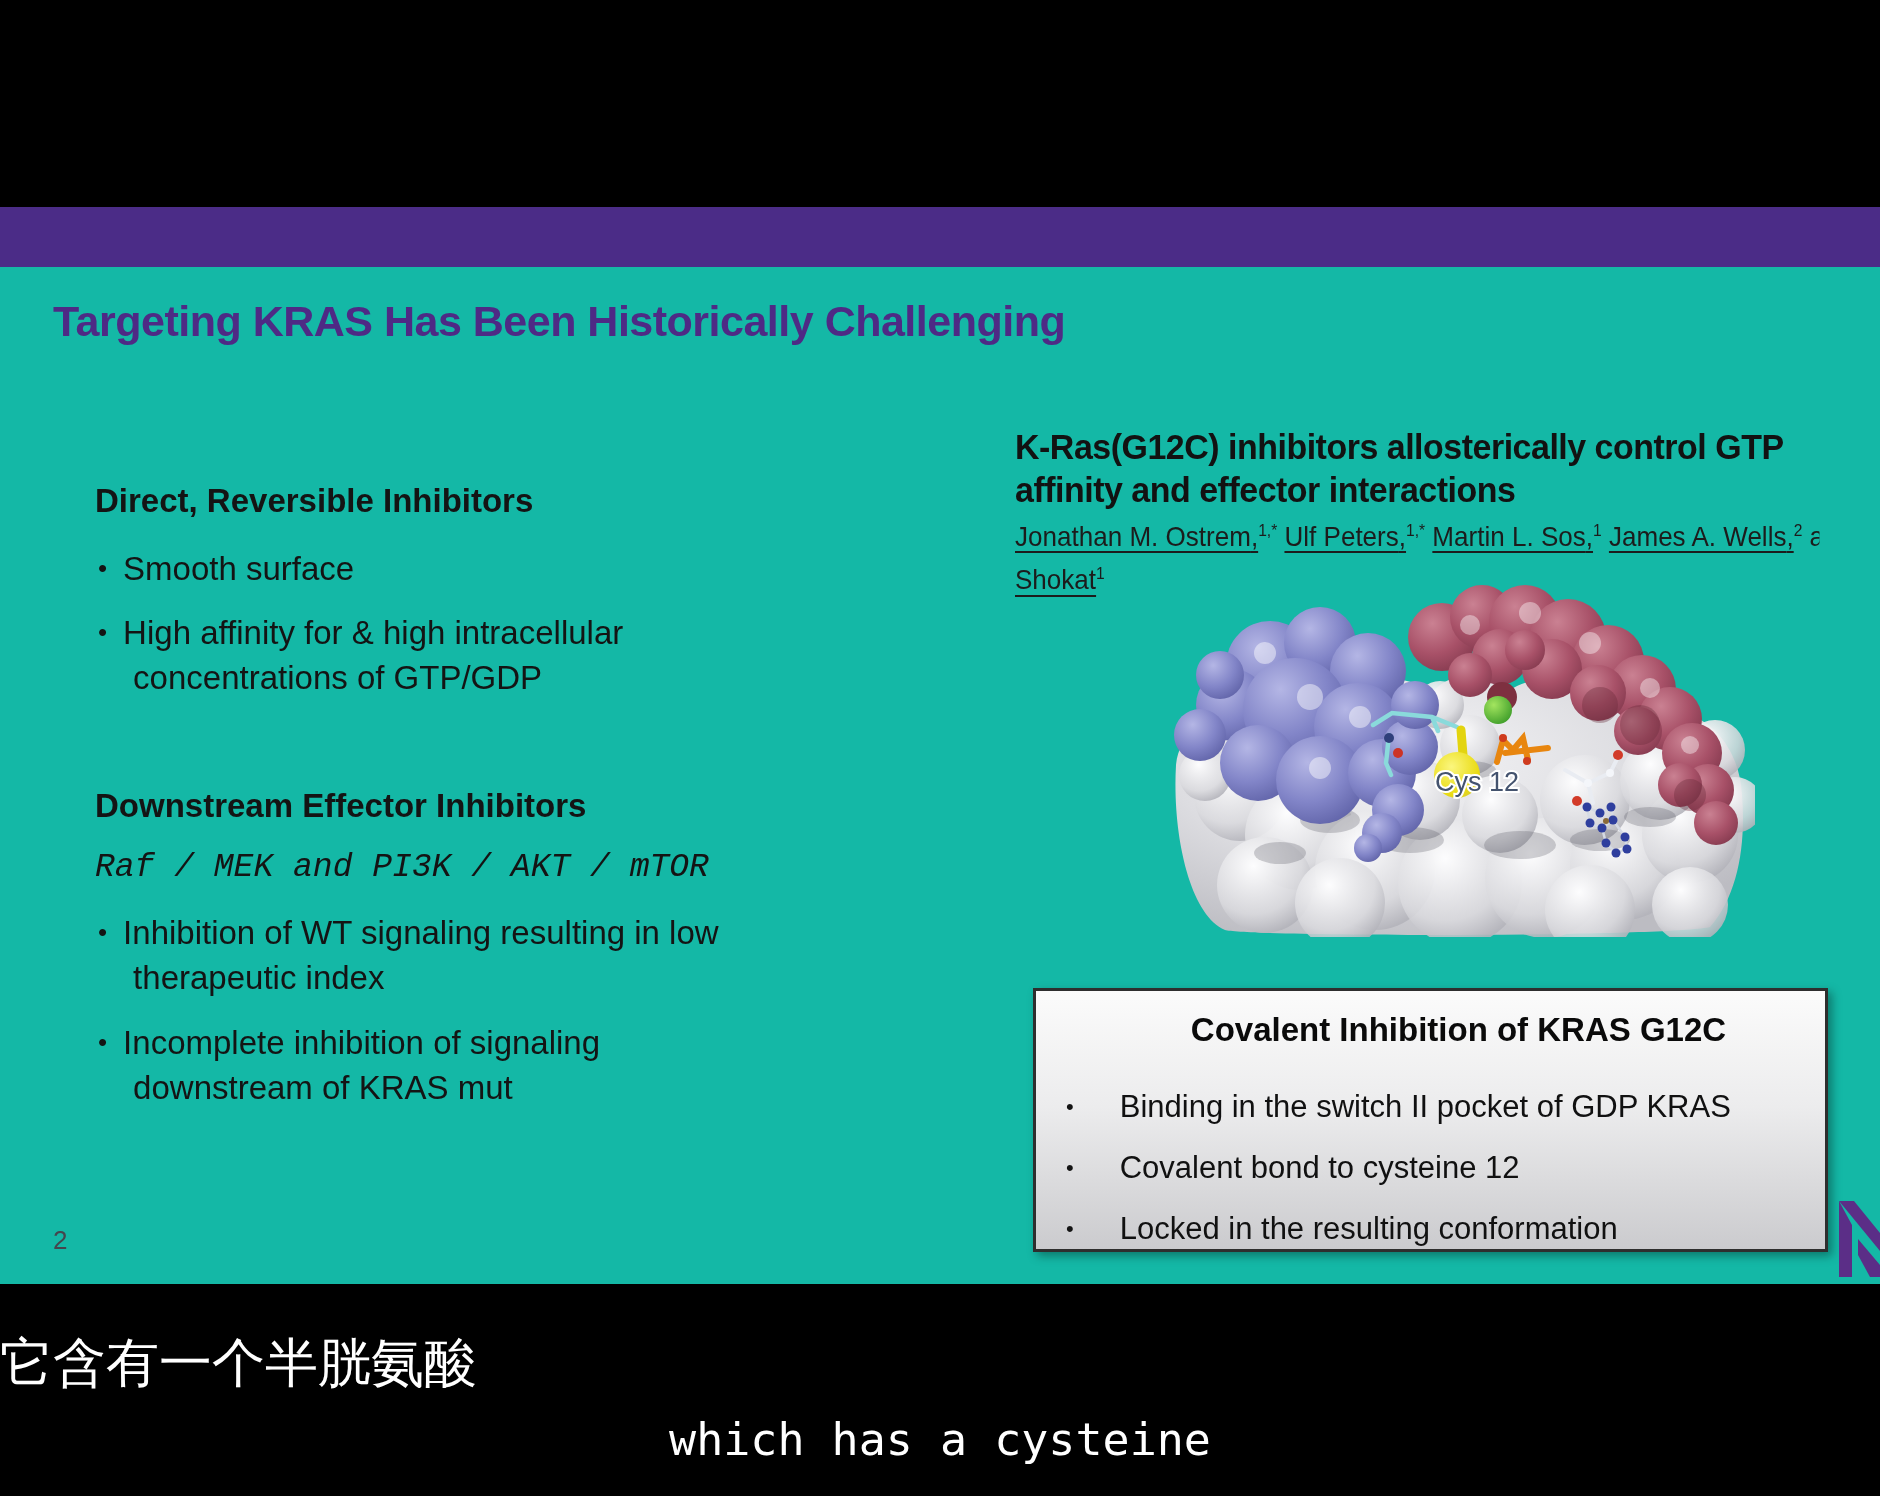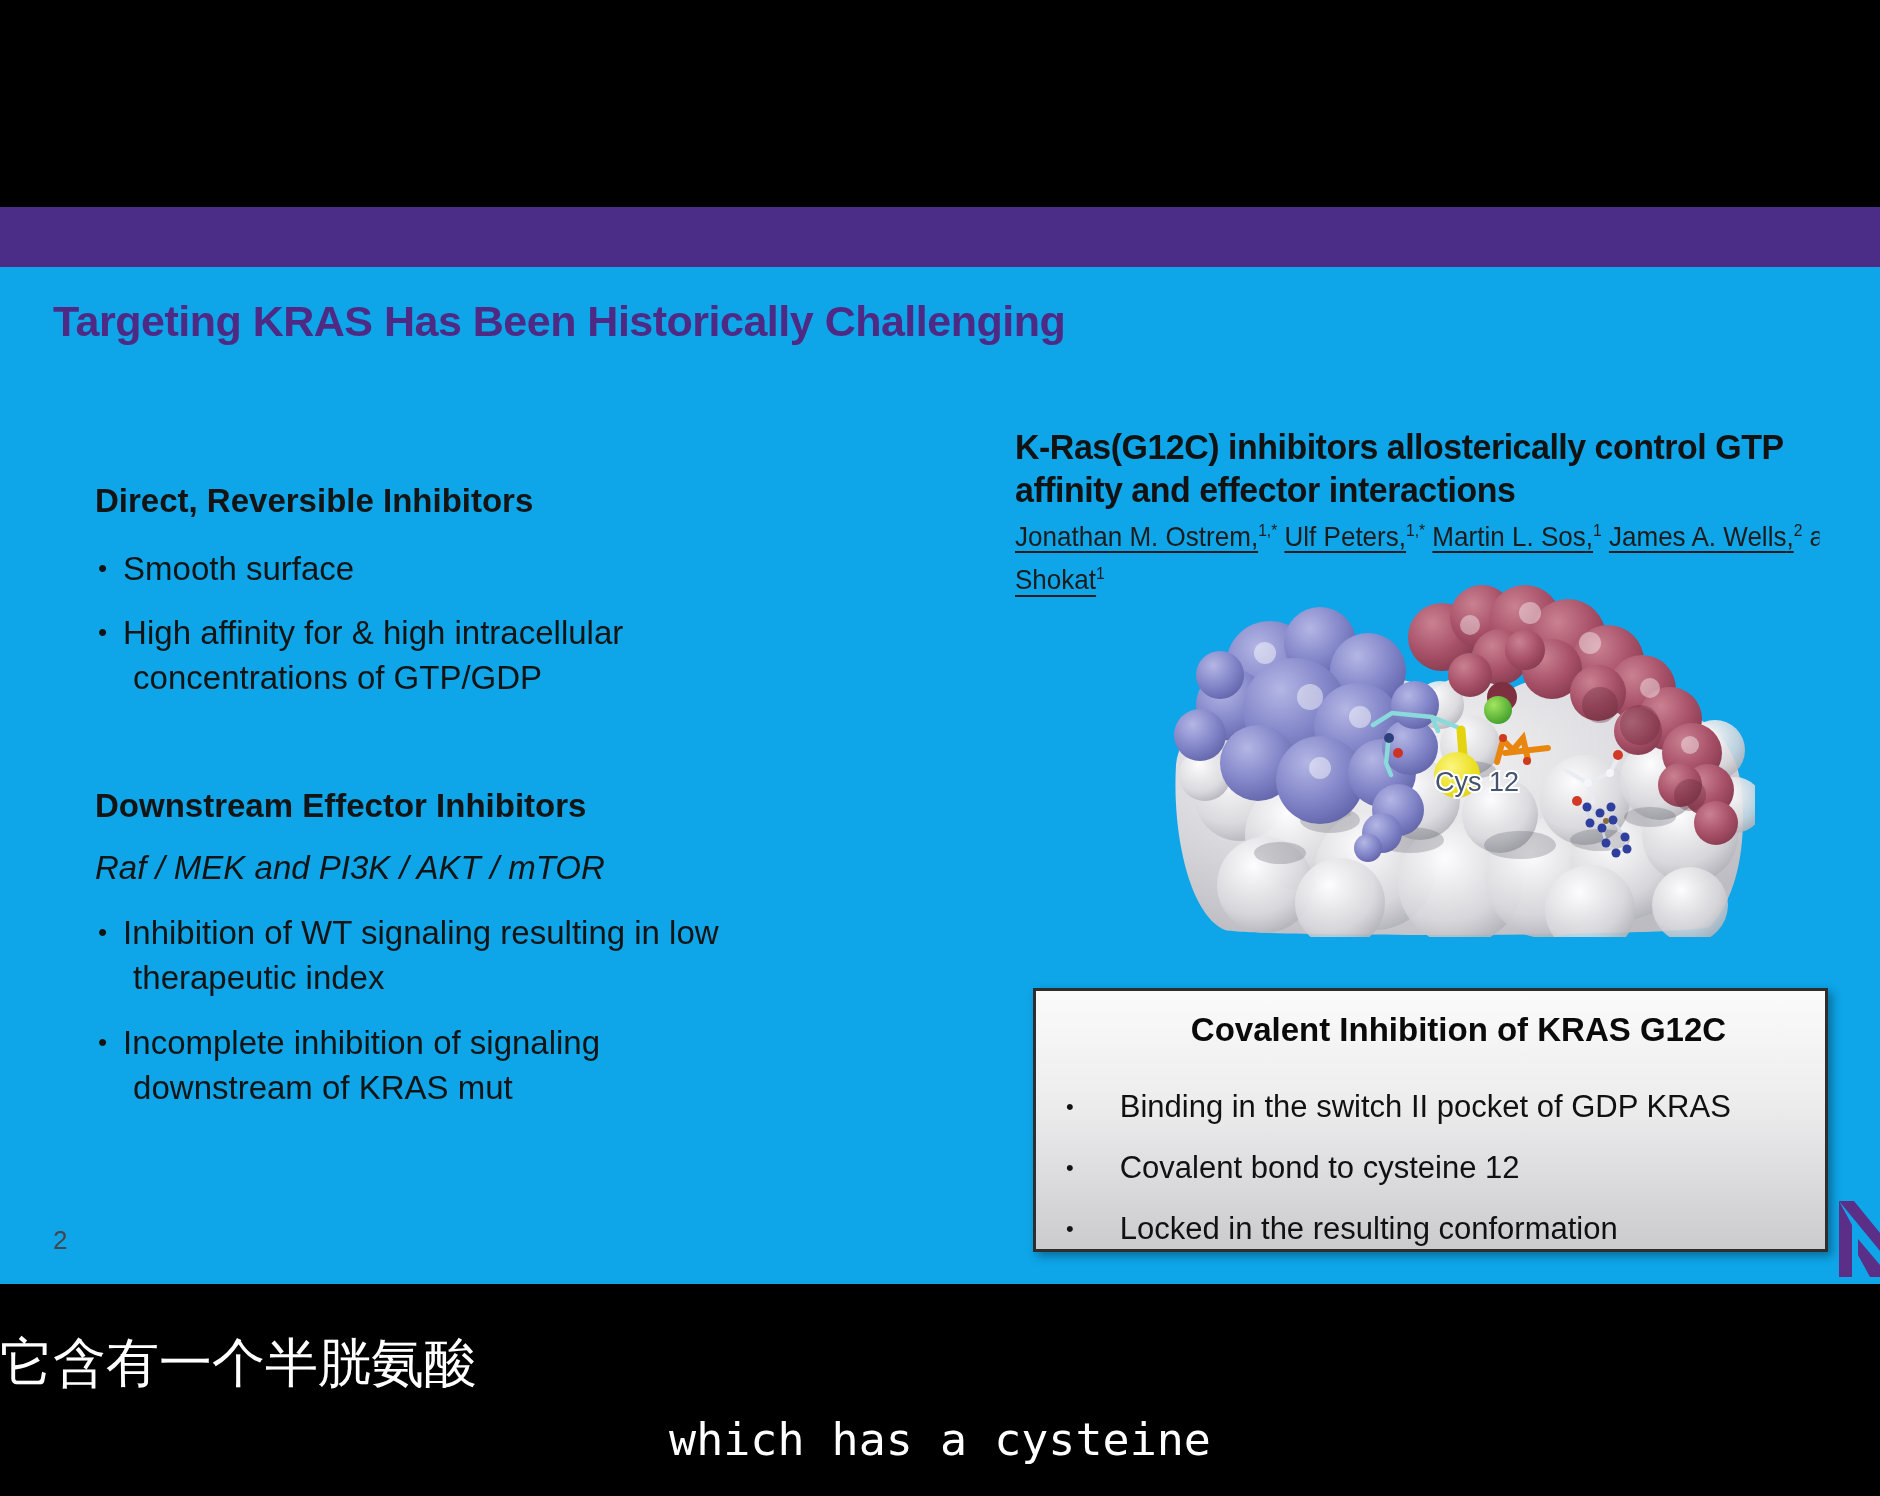--- a/index.html
+++ b/index.html
@@ -1,25 +1,25 @@
 <!DOCTYPE html>
 <html><head>
 <meta charset="utf-8">
 <style>
   html,body{margin:0;padding:0;background:#000;}
   .page{position:relative;width:1880px;height:1496px;background:#000;overflow:hidden;
         font-family:"Liberation Sans",sans-serif;}
   .purple-bar{position:absolute;left:0;top:207px;width:100%;height:60px;background:#4b2c87;}
-  .slide{position:absolute;left:0;top:267px;width:100%;height:1017px;background:#0ea5e9;overflow:hidden;}
+  .slide{position:absolute;left:0;top:267px;width:100%;height:1017px;background:#14b8a6;overflow:hidden;}
   .slide-title{position:absolute;left:53px;top:30px;font-size:43px;font-weight:bold;
                color:#4e2a85;white-space:nowrap;letter-spacing:-0.5px;}
   
   .lc{position:absolute;white-space:nowrap;color:#141414;font-size:33px;line-height:45px;}
   .lc-head{font-weight:bold;}
-  .lc-italic{font-style:italic;}
+  .lc-italic{font-style:italic;font-family:Liberation Mono, monospace;}
   .li{display:flex;align-items:flex-start;}
   .dot{font-size:26px;line-height:45px;margin-right:16px;color:#141414;}
   .wrap2{padding-left:10px;}
   
   .paper-title{position:absolute;left:1015px;top:158px;font-size:35px;font-weight:bold;
                line-height:43px;color:#121212;white-space:nowrap;letter-spacing:-0.5px;
                transform:scaleX(0.97);transform-origin:left top;}
   .authors{position:absolute;left:1015px;top:245px;width:865px;font-size:28px;line-height:37px;
            color:#1c1c1c;white-space:nowrap;overflow:hidden;transform:scaleX(0.93);
            transform-origin:left top;}

